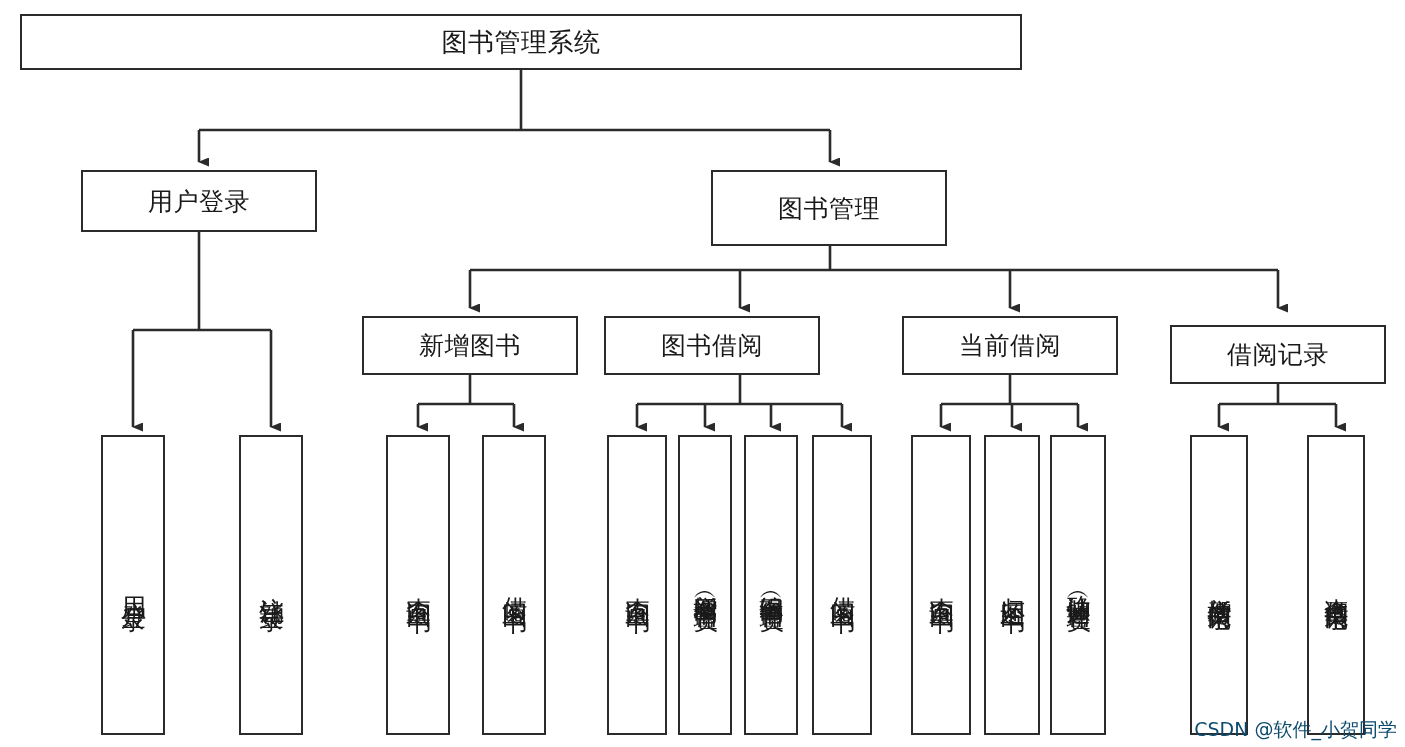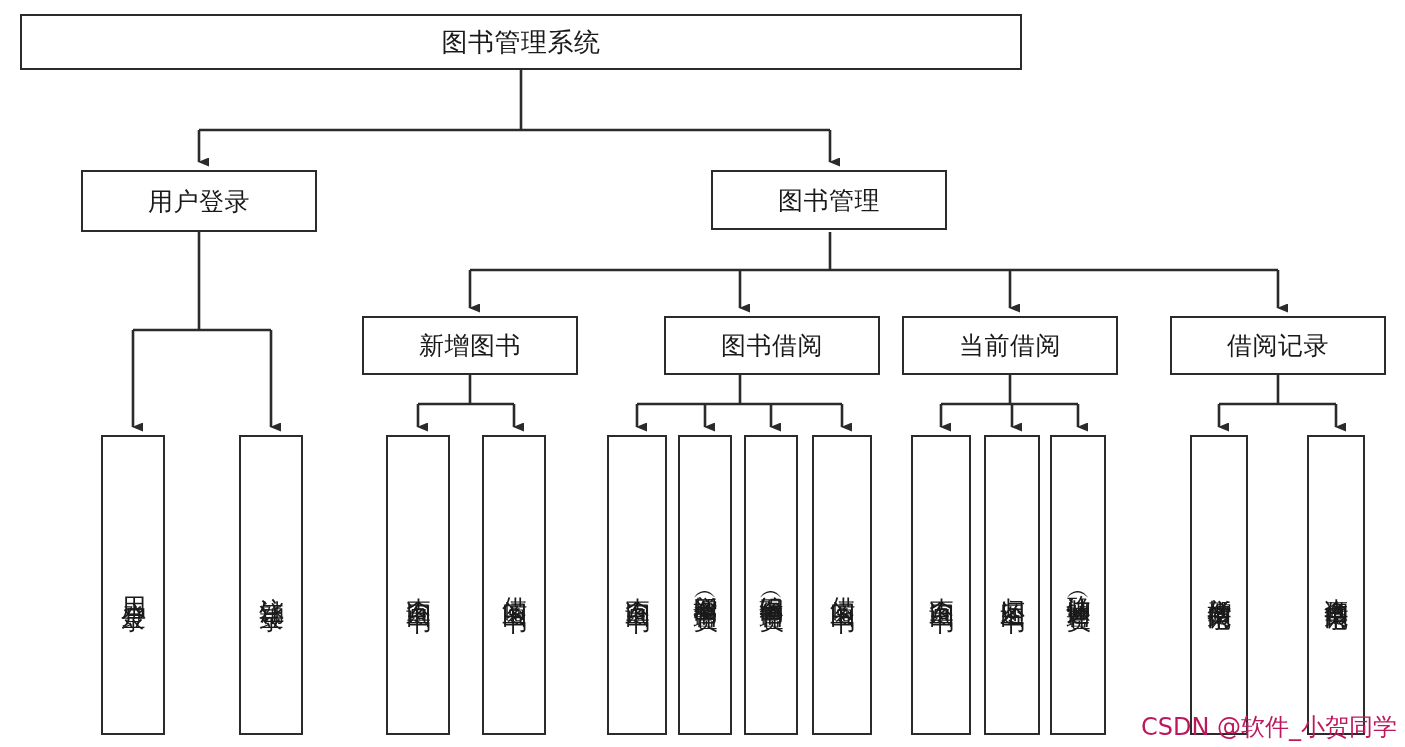--- a/index.html
+++ b/index.html
@@ -67,22 +67,22 @@
   }
   
   .node.v.long .lbl {
     letter-spacing: 2px;
     font-size: 24px;
   }
   .watermark {
     position: absolute;
     right: 8px;
     bottom: 4px;
-    font-size: 24px;
-    color: #be185d;
+    font-size: 19px;
+    color: #0c4a6e;
     white-space: nowrap;
     z-index: 5;
     margin-left: 24px;
   }
 </style>
 </head>
 <body>
 
 <div id="canvas">
 
@@ -139,34 +139,34 @@
     </g>
   </svg>
 
   <div class="node h root" style="left: 20px; top: 14px; width: 1002px; height: 56px;">
     <span class="lbl">图书管理系统</span>
   </div>
 
   <div class="node h" style="left: 81px; top: 170px; width: 236px; height: 62px;">
     <span class="lbl">用户登录</span>
   </div>
-  <div class="node h" style="left: 711px; top: 170px; width: 236px; height: 60px;">
+  <div class="node h" style="left: 711px; top: 170px; width: 236px; height: 76px;">
     <span class="lbl">图书管理</span>
   </div>
 
   <div class="node h" style="left: 362px; top: 316px; width: 216px; height: 59px;">
     <span class="lbl">新增图书</span>
   </div>
-  <div class="node h" style="left: 664px; top: 316px; width: 216px; height: 59px;">
+  <div class="node h" style="left: 604px; top: 316px; width: 216px; height: 59px;">
     <span class="lbl">图书借阅</span>
   </div>
   <div class="node h" style="left: 902px; top: 316px; width: 216px; height: 59px; align-items: center;">
     <span class="lbl">当前借阅</span>
   </div>
-  <div class="node h" style="left: 1170px; top: 316px; width: 216px; height: 59px;">
+  <div class="node h" style="left: 1170px; top: 325px; width: 216px; height: 59px;">
     <span class="lbl">借阅记录</span>
   </div>
 
   <div class="node v" style="left: 101px; top: 435px; width: 64px; height: 300px;">
     <span class="lbl">用户登录</span>
   </div>
   <div class="node v" style="left: 239px; top: 435px; width: 64px; height: 300px;">
     <span class="lbl">注销登录</span>
   </div>
   <div class="node v" style="left: 386px; top: 435px; width: 64px; height: 300px;">

